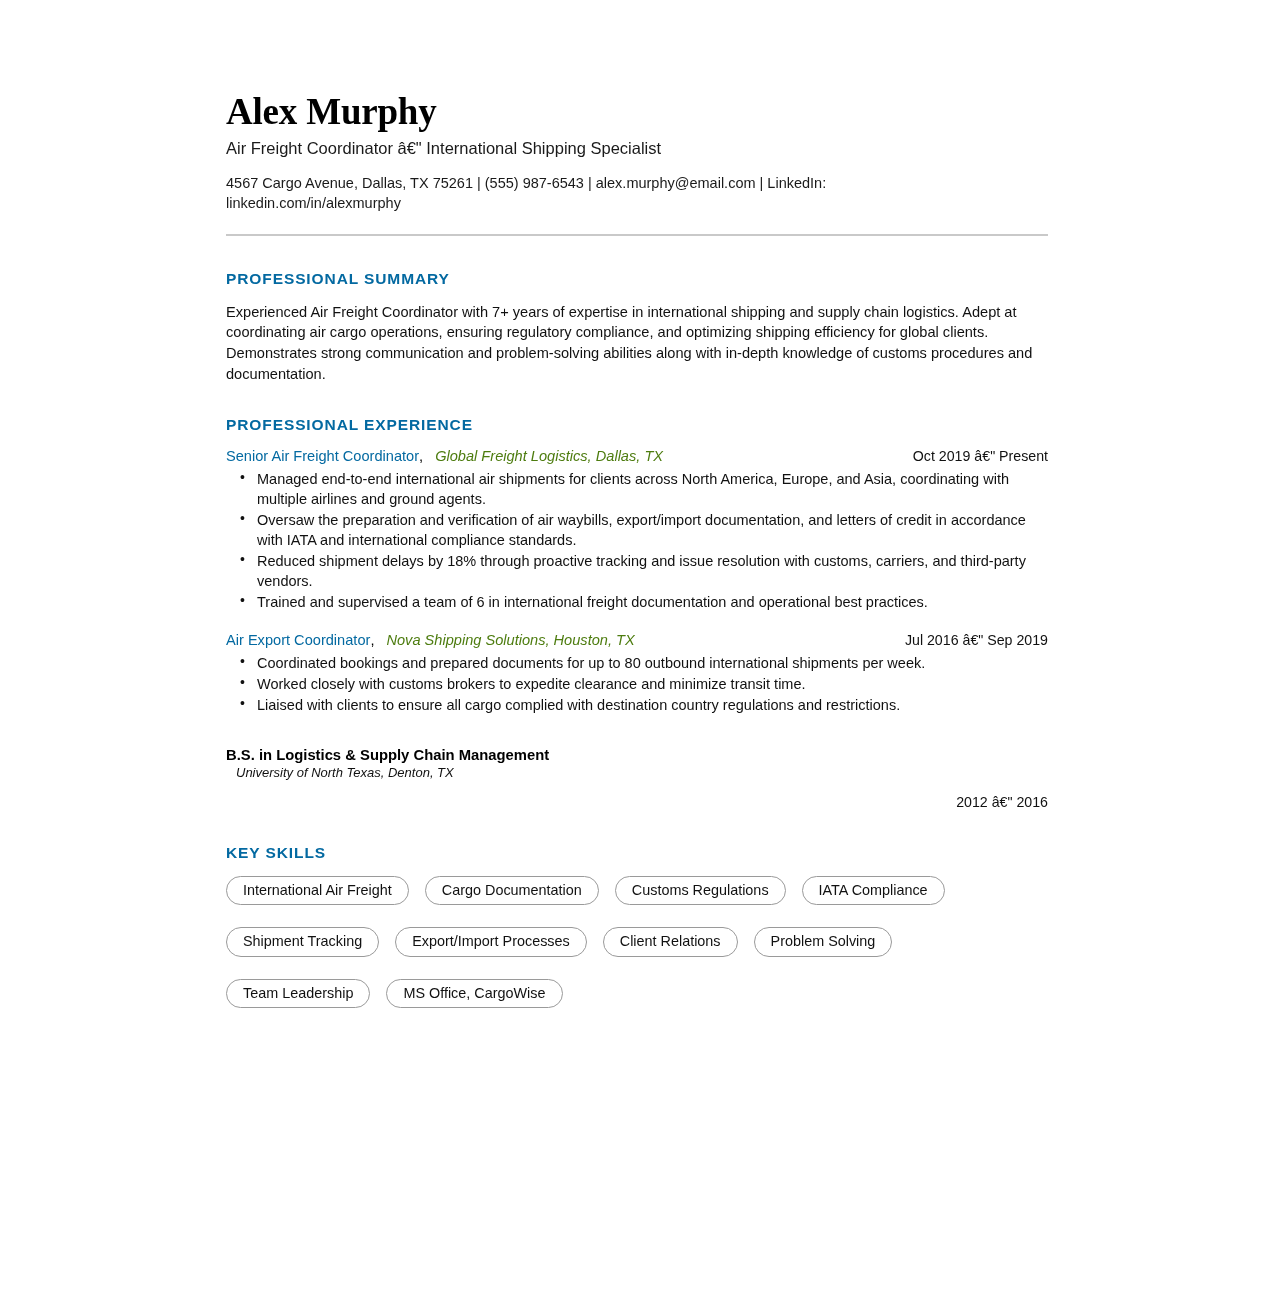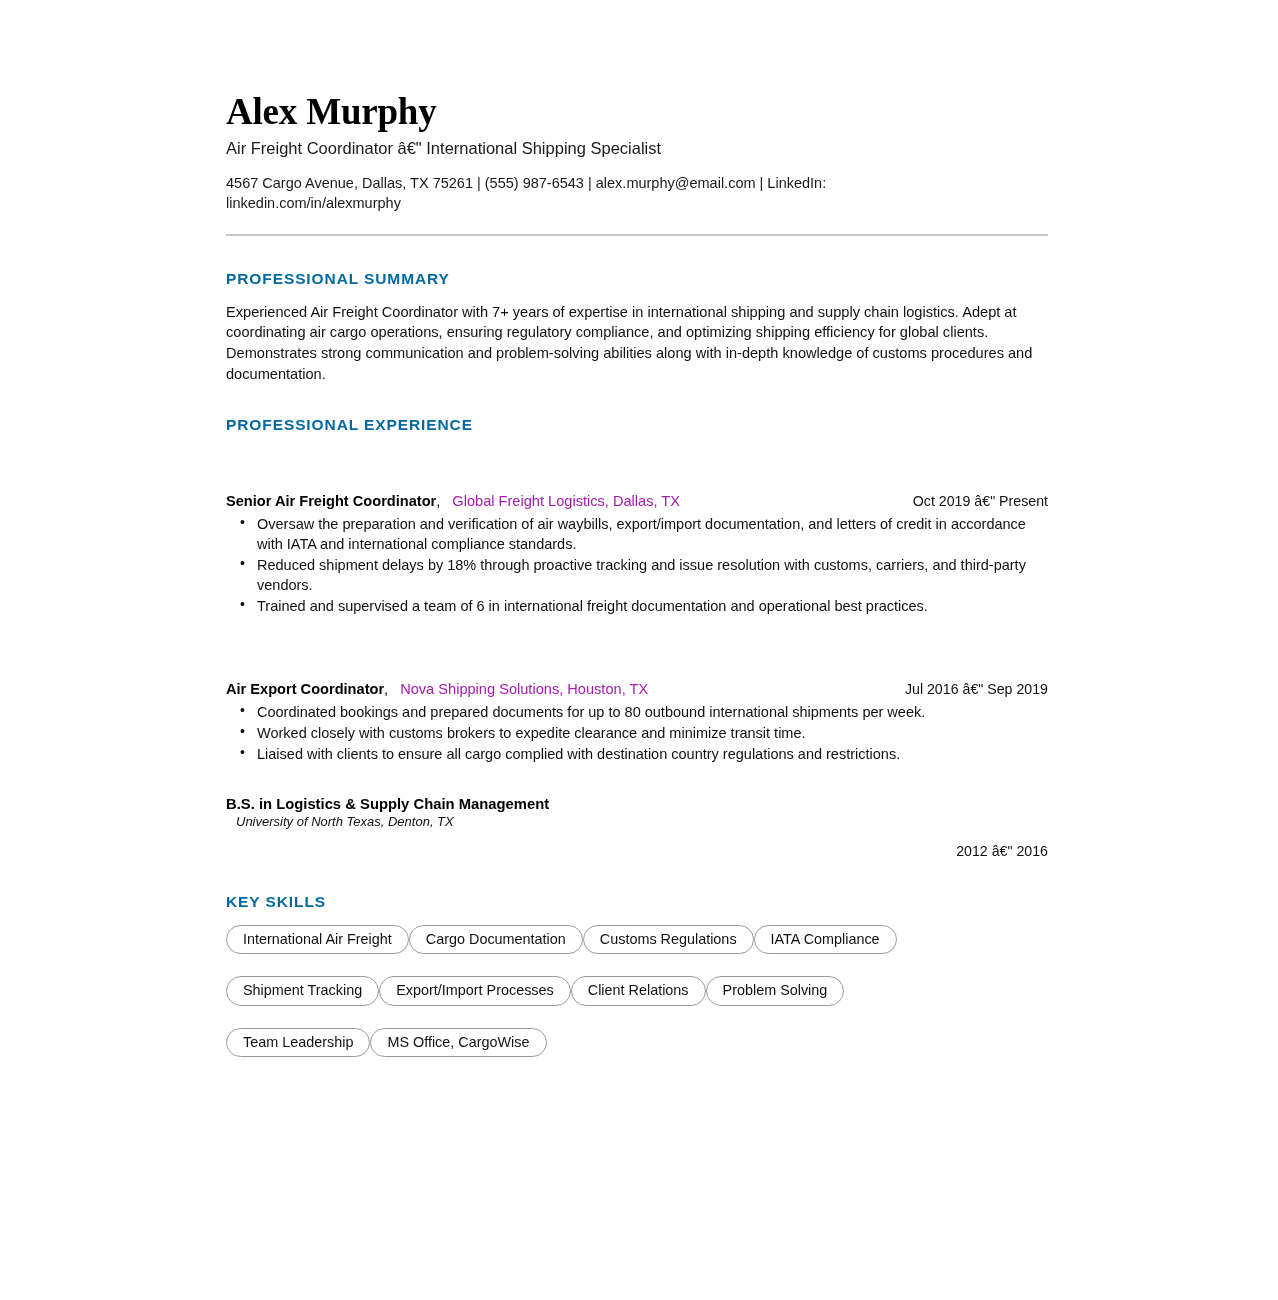--- a/index.html
+++ b/index.html
@@ -100,31 +100,31 @@
     justify-content: space-between;
     font-size: 14.6px;
     margin-bottom: 5px;
   }
   .job-head-left {
     display: flex;
     align-items: baseline;
     white-space: nowrap;
   }
   .job-title {
-    font-weight: bold;
-    color: #000000;
-    margin-top: 45px;
+    font-weight: normal;
+    color: #0369a1;
   }
   .job-comma {
     font-weight: normal;
     color: #000;
     margin-right: 12px;
   }
   .job-company {
-    color: #a21caf;
+    font-style: italic;
+    color: #4d7c0f;
   }
   .job-dates {
     font-size: 14.2px;
     color: #111;
     white-space: nowrap;
     text-align: right;
   }
   ul.bullets {
     margin: 0;
     padding: 0 0 0 31px;
@@ -165,21 +165,21 @@
     text-align: right;
     margin-top: 14px;
     color: #111;
   }
 
   
   .skill-rows { margin-top: 2px; }
   .skill-row {
     display: flex;
     flex-wrap: nowrap;
-    gap: 0;
+    gap: 16px;
     margin-bottom: 22px;
   }
   .skill-row:last-child { margin-bottom: 0; }
   .pill {
     display: inline-block;
     border: 1px solid #9a9a9a;
     border-radius: 999px;
     background: #ffffff;
     padding: 5px 16px 6px 16px;
     font-size: 14.4px;
@@ -212,20 +212,21 @@
       <div class="job">
         <div class="job-head">
           <div class="job-head-left">
             <span class="job-title">Senior Air Freight Coordinator</span>
               <span class="job-comma">,</span>
             <span class="job-company">Global Freight Logistics, Dallas, TX</span>
           </div>
           <div class="job-dates">Oct 2019 â€" Present</div>
         </div>
         <ul class="bullets">
+          <li>Managed end-to-end international air shipments for clients across North America, Europe, and Asia, coordinating with multiple airlines and ground agents.</li>
           <li>Oversaw the preparation and verification of air waybills, export/import documentation, and letters of credit in accordance with IATA and international compliance standards.</li>
           <li>Reduced shipment delays by 18% through proactive tracking and issue resolution with customs, carriers, and third-party vendors.</li>
           <li>Trained and supervised a team of 6 in international freight documentation and operational best practices.</li>
         </ul>
       </div>
 
       <div class="job">
         <div class="job-head">
           <div class="job-head-left">
             <span class="job-title">Air Export Coordinator</span>

